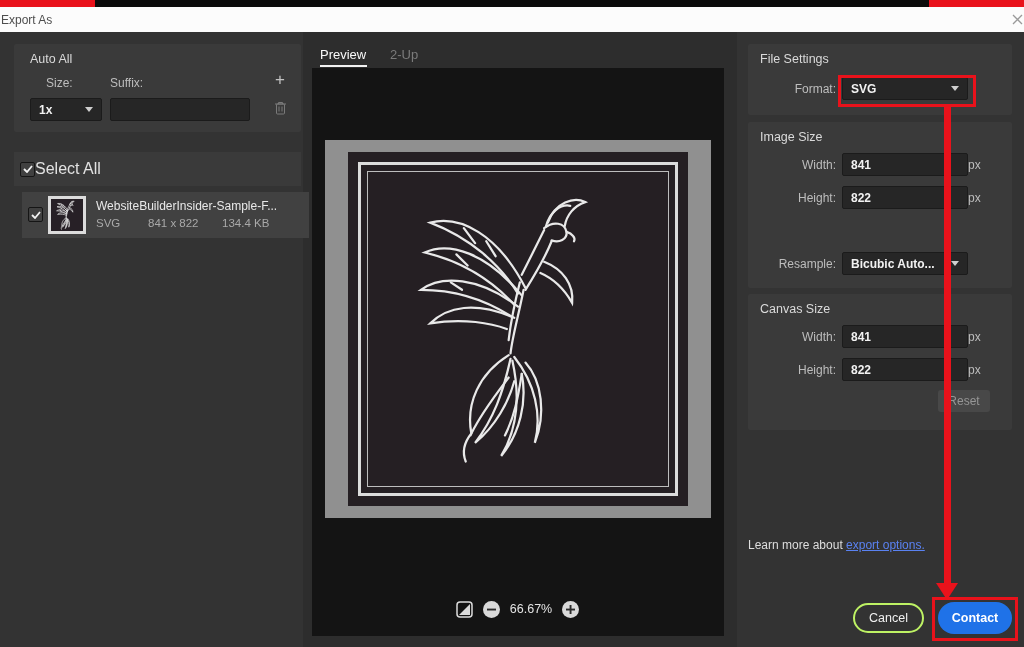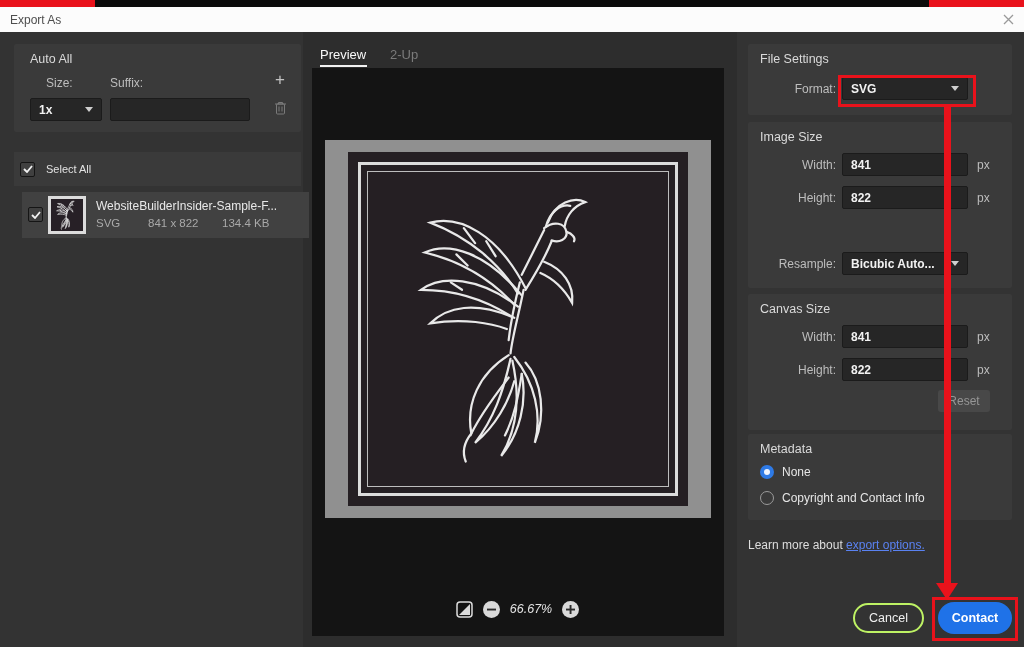--- a/index.html
+++ b/index.html
@@ -7,21 +7,21 @@
   .screen { position:relative; width:1024px; height:647px; background:#333333; overflow:hidden; }
 
   
   .top-strip { position:absolute; left:0; top:0; width:1024px; height:7px; background:#0b0b0b; z-index:5; }
   .top-strip .red-seg { position:absolute; top:0; height:7px; background:#e9121b; }
   .top-strip .red-left { left:0; width:95px; }
   .top-strip .red-right { right:0; width:95px; }
 
   
   .titlebar { position:absolute; left:0; top:7px; width:1024px; height:25px; background:#fcfcfc;
-              display:flex; align-items:center; justify-content:space-between; padding:0 10px; }
+              display:flex; align-items:center; justify-content:space-between; padding:0 1px; }
   .titlebar .title { font-size:12px; color:#4e4e4e; }
   .titlebar .close { display:flex; align-items:center; cursor:pointer; }
 
   .dialog { position:absolute; left:0; top:32px; width:1024px; height:615px; background:#333333; }
   .center-bg { position:absolute; left:303px; top:0; width:434px; height:615px; background:#2d2d2d; }
 
   .panel-box { position:absolute; background:#3a3a3a; border-radius:2px; }
   .hdr { position:absolute; font-size:12.5px; color:#dadada; }
   .lbl { font-size:12px; color:#bdbdbd; }
 
@@ -45,21 +45,21 @@
   .scale-box .hdr { left:16px; top:8px; }
   .scale-box .size-lbl { position:absolute; left:32px; top:32px; }
   .scale-box .suffix-lbl { position:absolute; left:96px; top:32px; }
   .scale-box .add-btn { position:absolute; right:16px; top:26px; font-size:17px; color:#c2c2c2; cursor:pointer; }
   .scale-box .size-dd { position:absolute; left:16px; top:54px; width:72px; }
   .scale-box .suffix-in { position:absolute; left:96px; top:54px; width:140px; }
   .scale-box .trash { position:absolute; right:14px; top:57px; cursor:pointer; opacity:.8; }
 
   .select-all-row { position:absolute; left:14px; top:120px; width:287px; height:34px; background:#3a3a3a;
                     display:flex; align-items:center; padding:0 0 0 6px; }
-  .select-all-row .lbl2 { font-size:11px; color:#e2e2e2; margin-left:11px; }
+  .select-all-row .lbl2 { font-size:16px; color:#e2e2e2; }
 
   .file-item { position:absolute; left:22px; top:160px; width:287px; height:46px; background:#414141; cursor:pointer; }
   .file-item .checkbox { position:absolute; left:6px; top:15px; }
   .thumb { position:absolute; left:26px; top:4px; width:38px; height:38px; background:#dcdcdc; }
   .thumb .inner { position:absolute; left:3px; top:3px; right:3px; bottom:3px; background:#272026;
                   display:flex; align-items:center; justify-content:center; }
   .file-item .fname { position:absolute; left:74px; top:7px; width:205px; font-size:12px; color:#e8e8e8;
                       white-space:nowrap; overflow:hidden; }
   .file-item .meta { position:absolute; top:25px; font-size:11.5px; color:#a9a9a9; }
   .file-item .m-fmt { left:74px; } .file-item .m-dim { left:126px; } .file-item .m-size { left:200px; }
@@ -73,34 +73,34 @@
   .preview-rect { position:absolute; left:312px; top:36px; width:412px; height:568px; background:#141414; }
   .art-gray { position:absolute; left:13px; top:72px; width:386px; height:378px; background:#909090; }
   .art-dark { position:absolute; left:23px; top:12px; right:23px; bottom:12px; background:#251f23;
               display:flex; align-items:center; justify-content:center; }
   .frame-outer { position:absolute; left:10px; top:10px; right:10px; bottom:10px; border:3px solid #dcdcdc; }
   .frame-inner { position:absolute; left:6px; top:6px; right:6px; bottom:6px; border:1px solid #bdbdbd; }
   .phx-large { width:230px; height:280px; stroke:#e9e9e9; fill:none; stroke-width:2.4; stroke-linecap:round; }
   .phx-small { width:28px; height:30px; stroke:#e9e9e9; fill:none; stroke-width:7; stroke-linecap:round; }
 
   .controls { position:absolute; left:0; right:0; top:528px; height:26px; display:flex;
-              align-items:center; justify-content:center; gap:9px;font-style:italic; }
+              align-items:center; justify-content:center; gap:9px; }
   .zoom-pct { font-size:12.5px; color:#e3e3e3; }
   .icon-btn { display:flex; align-items:center; cursor:pointer; }
 
   
   .fs-box { left:748px; top:12px; width:264px; height:71px; }
   .is-box { left:748px; top:90px; width:264px; height:166px; }
   .cs-box { left:748px; top:262px; width:264px; height:136px; }
   .md-box { left:748px; top:402px; width:264px; height:86px; }
   .rbox-hdr { left:12px; top:8px; }
   .rrow { position:absolute; left:0; width:264px; height:23px; display:flex; align-items:center; }
   .rrow .lbl { width:88px; text-align:right; flex:0 0 auto; }
   .rrow .ctl { width:126px; margin-left:6px; flex:0 0 auto; }
-  .rrow .unit { font-size:12px; color:#bdbdbd; margin-left:9px; }
+  .rrow .unit { font-size:12px; color:#bdbdbd; margin-left:0; }
 
   .reset-btn { position:absolute; left:190px; top:96px; width:52px; height:22px; background:#484848;
                border-radius:3px; color:#969696; font-size:12px; display:flex; align-items:center;
                justify-content:center; cursor:pointer; }
 
   .md-row { position:absolute; left:12px; height:16px; display:flex; align-items:center; gap:8px; }
   .md-row .olbl { font-size:12px; color:#e6e6e6; }
 
   .learn-more { position:absolute; left:748px; top:506px; font-size:12px; color:#dedede; }
   .learn-more a { color:#5a82f2; text-decoration:underline; cursor:pointer; }
@@ -298,31 +298,20 @@
         <span class="unit">px</span>
       </div>
       <div class="rrow" style="top:64px">
         <span class="lbl">Height:</span>
         <input class="control num ctl" value="822" style="">
         <span class="unit">px</span>
       </div>
       <div class="reset-btn">Reset</div>
     </div>
 
-    <div class="panel-box md-box">
-      <span class="hdr rbox-hdr">Metadata</span>
-      <div class="md-row" style="top:30px">
-        <span class="radio selected"></span>
-        <span class="olbl">None</span>
-      </div>
-      <div class="md-row" style="top:56px">
-        <span class="radio"></span>
-        <span class="olbl">Copyright and Contact Info</span>
-      </div>
-    </div>
 
     <div class="learn-more">
       <span>Learn more about</span>
       <a>export options.</a>
     </div>
 
     <div class="btn-cancel">Cancel</div>
     <div class="btn-export">Contact</div>
 
     <div class="annot annot-format"></div>

